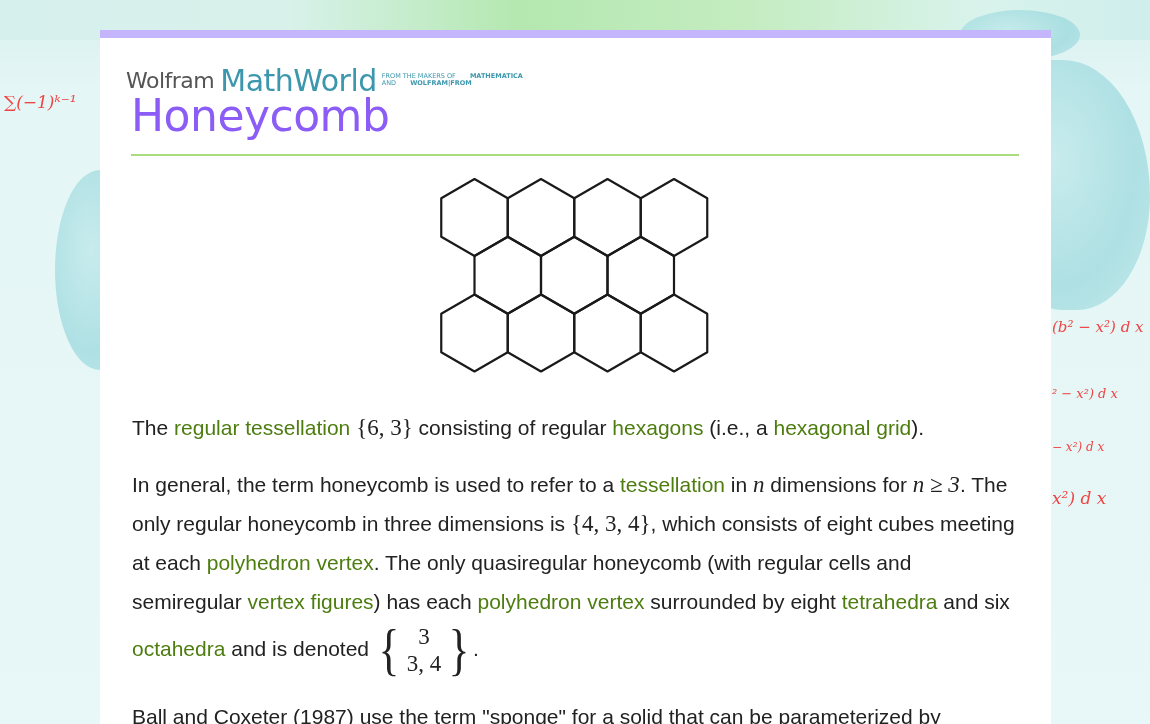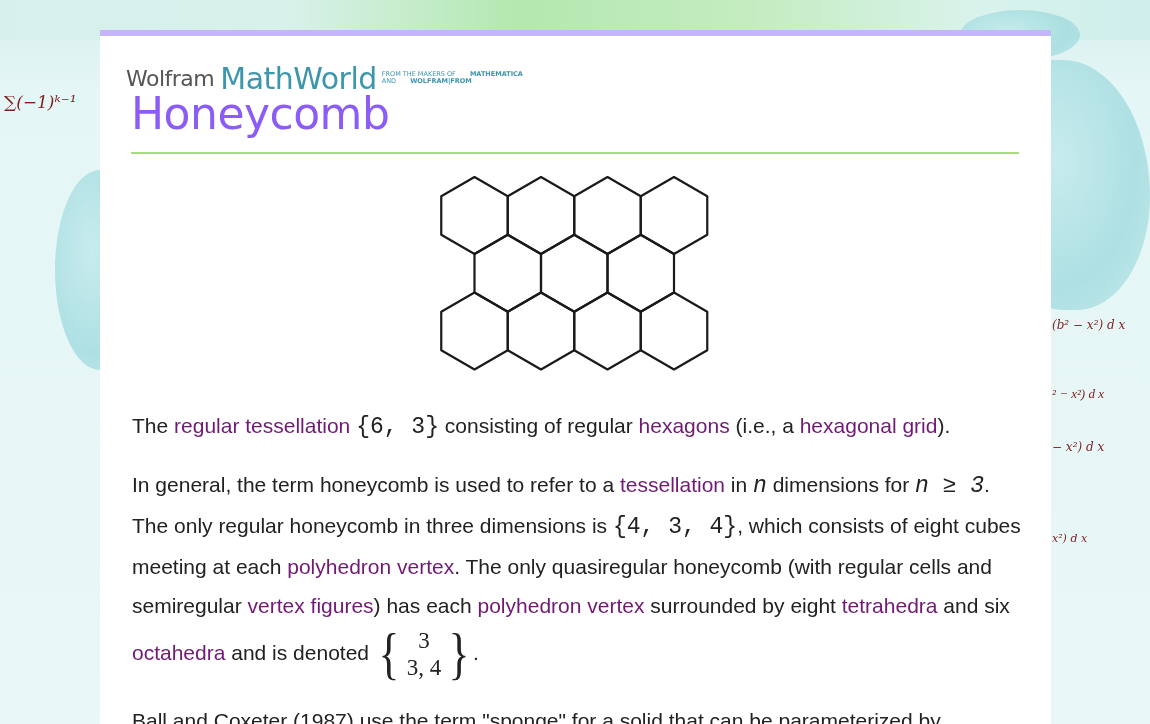--- a/index.html
+++ b/index.html
@@ -11,25 +11,25 @@
   .bg-top {
     position:absolute; left:0; top:0; width:1150px; height:40px;
     background: linear-gradient(90deg, #d6f0ee 0%, #d8f1ea 25%, #b4e8b0 45%, #c4ecc0 65%, #d9f3ec 85%, #cfeeec 100%);
   }
   .bg-shape {
     position:absolute; border-radius:50%;
     background: radial-gradient(ellipse at 40% 40%, #bfe8ea 0%, #9cd9de 60%, #b5e3e6 100%);
     opacity:0.75;
   }
   .bg-formula {
-    position:absolute; color:#7f1d1d; font-family:"DejaVu Serif", serif; font-style:italic;
+    position:absolute; color:#ef4444; font-family:"DejaVu Serif", serif; font-style:italic;
   }
   .panel {
     position:absolute; left:100px; top:30px; width:951px; height:694px;
-    background:#fff; border-top:6px solid #c4b5fd; box-sizing:border-box;
+    background:#fff; border-top:8px solid #c4b5fd; box-sizing:border-box;
   }
   .brand {
     position:absolute; left:26px; top:25px; display:flex; align-items:center;
     font-family: "DejaVu Sans", sans-serif;
   }
   .brand-wolfram { font-size:22px; color:#555; letter-spacing:-0.5px; }
   .brand-mw { font-size:30px; color:#3c97ad; letter-spacing:-0.5px; margin-left:6px; }
   .brand-tag { font-size:6.5px; color:#3c97ad; line-height:7px; margin-left:5px; margin-top:-2px; }
   .brand-tag b { font-weight:bold;padding-left:12px; }
   .title {
@@ -39,43 +39,43 @@
   }
   .divider {
     position:absolute; left:31px; top:116px; width:888px; height:2px; background:#a8dc7f;
   }
   .figure { position:absolute; left:0; top:0; }
   .content {
     position:absolute; left:32px; top:370px; width:890px;
     font-family:"Liberation Sans", sans-serif; font-size:21px; color:#222; line-height:39px;
   }
   .content p { margin:0 0 18px 0; }
-  a.lnk { color:#701a75; text-decoration:none; }
-  .math { font-family:Liberation Mono, monospace; font-size:23px;margin-top:17px; }
+  a.lnk { color:#4d7c0f; text-decoration:none; }
+  .math { font-family:Liberation Serif, serif; font-size:23px;margin-top:17px; }
   .mi { font-style:italic; }
   .brace {
     display:inline-flex; align-items:center; vertical-align:middle;
     font-family:"Liberation Serif", serif;
   }
   .brace .bl, .brace .br { font-size:58px; line-height:58px; font-weight:100; transform:scaleX(0.75); }
   .brace .stack { display:inline-flex; flex-direction:column; align-items:center; font-size:23px; line-height:27px; margin:0 4px; }
 </style>
 </head>
 <body>
 
 <div class="bg-top"></div>
 <div class="bg-shape" style="left:55px;top:170px;width:90px;height:200px;"></div>
 <div class="bg-shape" style="left:990px;top:60px;width:160px;height:250px;border-radius:40% 60% 50% 50%;"></div>
 <div class="bg-shape" style="left:960px;top:10px;width:120px;height:50px;"></div>
 <div class="bg-formula" style="left:4px;top:92px;font-size:17px;">∑(−1)ᵏ⁻¹</div>
 <div class="bg-formula" style="left:74px;top:132px;font-size:15px;margin-left:44px;">−ln</div>
-<div class="bg-formula" style="left:1052px;top:318px;font-size:12px;">(b² − x²)  d x</div>
-<div class="bg-formula" style="left:1052px;top:386px;font-size:13px;font-family:Liberation Serif, serif;">² − x²)  d x</div>
+<div class="bg-formula" style="left:1052px;top:318px;font-size:15px;">(b² − x²)  d x</div>
+<div class="bg-formula" style="left:1052px;top:386px;font-size:13px;">² − x²)  d x</div>
 <div class="bg-formula" style="left:1052px;top:440px;font-size:12px;">− x²)  d x</div>
-<div class="bg-formula" style="left:1052px;top:488px;font-size:11px;margin-top:44px;">x²)  d x</div>
+<div class="bg-formula" style="left:1052px;top:488px;font-size:17px;">x²)  d x</div>
 
 <div class="panel">
 
   <div class="brand">
     <span class="brand-wolfram">Wolfram</span>
     <span class="brand-mw">MathWorld</span>
     <span class="brand-tag">
       <span>FROM THE MAKERS OF </span><b>MATHEMATICA</b><br>
       <span>AND </span><b>WOLFRAM|FROM</b>
     </span>

